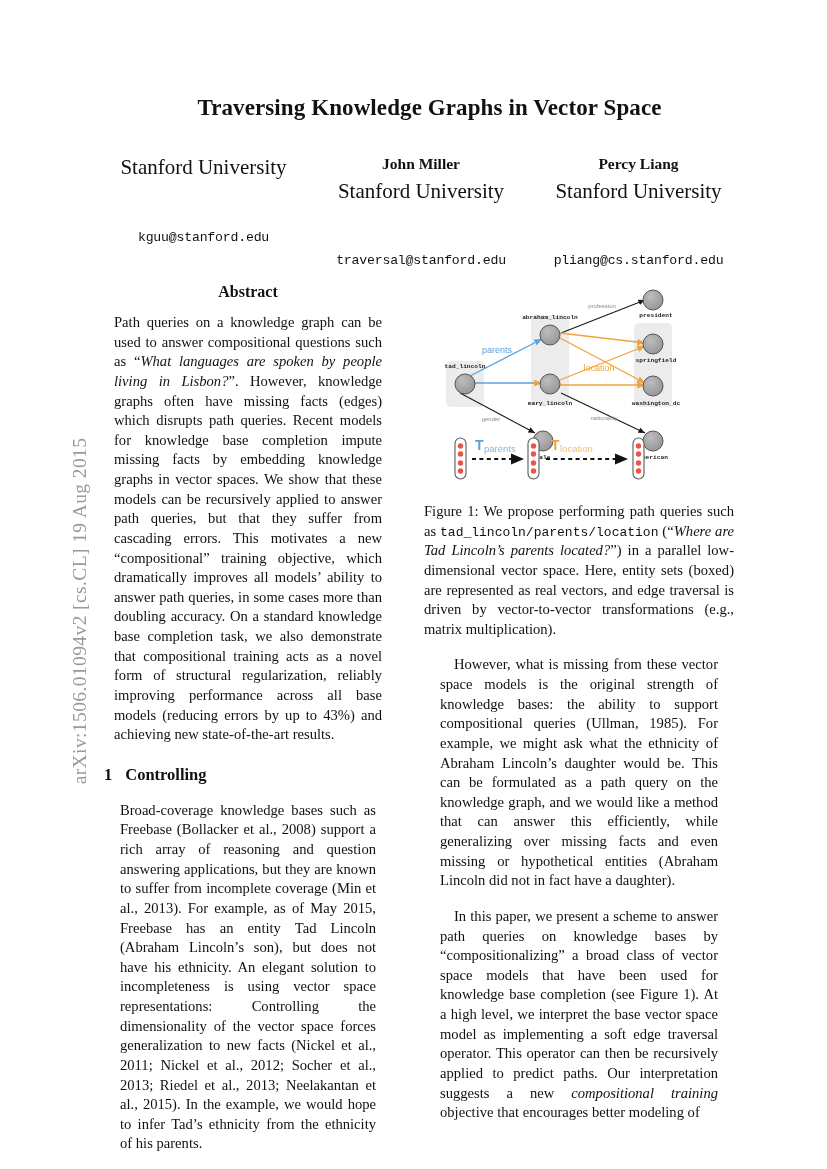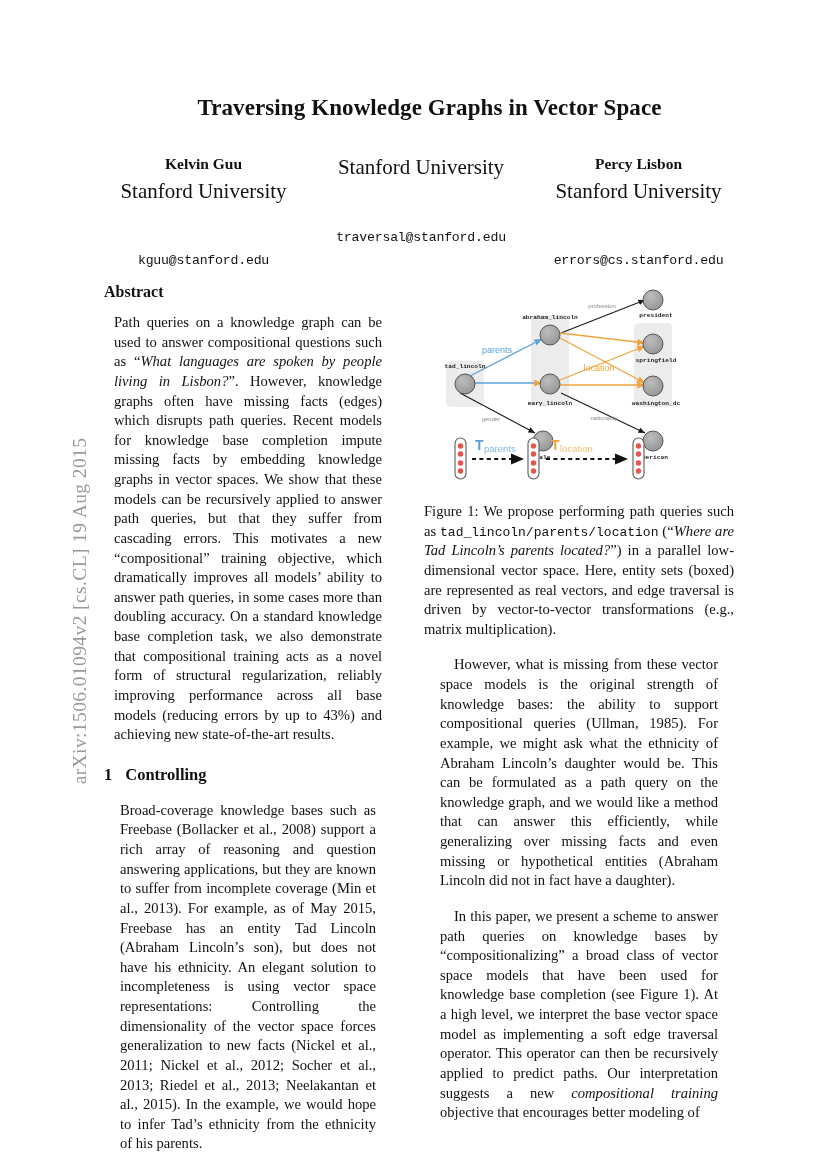--- a/index.html
+++ b/index.html
@@ -80,21 +80,21 @@
     width: 288px;
   }
   .col-right {
     position: absolute;
     left: 424px;
     top: 283px;
     width: 310px;
   }
 
   .abstract-head {
-    text-align: left;
+    text-align: center;
     font-weight: bold;
     font-size: 16px;
     margin-bottom: 12px;
   }
   .abstract-body {
     width: 268px;
     margin: 0 auto;
     font-size: 14.6px;
     line-height: 1.345;
     text-align: justify;
@@ -152,32 +152,32 @@
 <body>
 
 <div class="page">
 
   <div class="arxiv-stamp">arXiv:1506.01094v2  [cs.CL]  19 Aug 2015</div>
 
   <div class="title">Traversing Knowledge Graphs in Vector Space</div>
 
   <div class="authors">
     <div class="author">
-      <div class="name">Kelvin Guu</div>
       <div class="affil">Stanford University</div>
       <div class="email">kguu@stanford.edu</div>
     </div>
     <div class="author">
+      <div class="name">John Miller</div>
       <div class="affil">Stanford University</div>
       <div class="email">traversal@stanford.edu</div>
     </div>
     <div class="author">
-      <div class="name">Percy Lisbon</div>
+      <div class="name">Percy Liang</div>
       <div class="affil">Stanford University</div>
-      <div class="email">errors@cs.stanford.edu</div>
+      <div class="email">pliang@cs.stanford.edu</div>
     </div>
   </div>
 
   <div class="col-left">
     <div class="abstract-head">Abstract</div>
     <div class="abstract-body"><span>Path queries on a knowledge graph can be used to answer compositional questions such as “</span><i>What languages are spoken by people living in Lisbon?</i><span>”. However, knowledge graphs often have missing facts (edges) which disrupts path queries. Recent models for knowledge base completion impute missing facts by embedding knowledge graphs in vector spaces. We show that these models can be recursively applied to answer path queries, but that they suffer from cascading errors. This motivates a new “compositional” training objective, which dramatically improves all models’ ability to answer path queries, in some cases more than doubling accuracy. On a standard knowledge base completion task, we also demonstrate that compositional training acts as a novel form of structural regularization, reliably improving performance across all base models (reducing errors by up to 43%) and achieving new state-of-the-art results.</span></div>
 
     <div class="section-head">
       <span>1</span>
       <span>Controlling</span>

